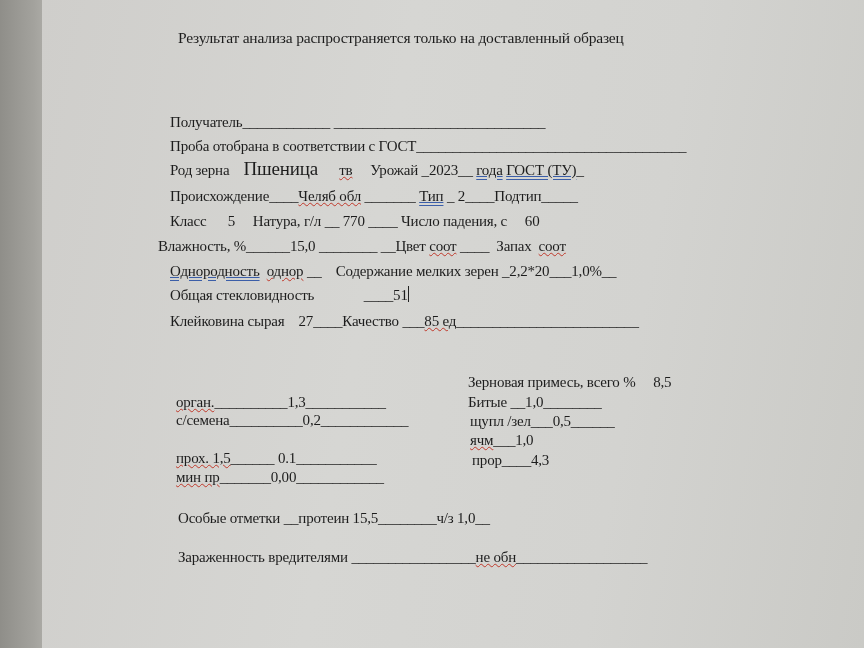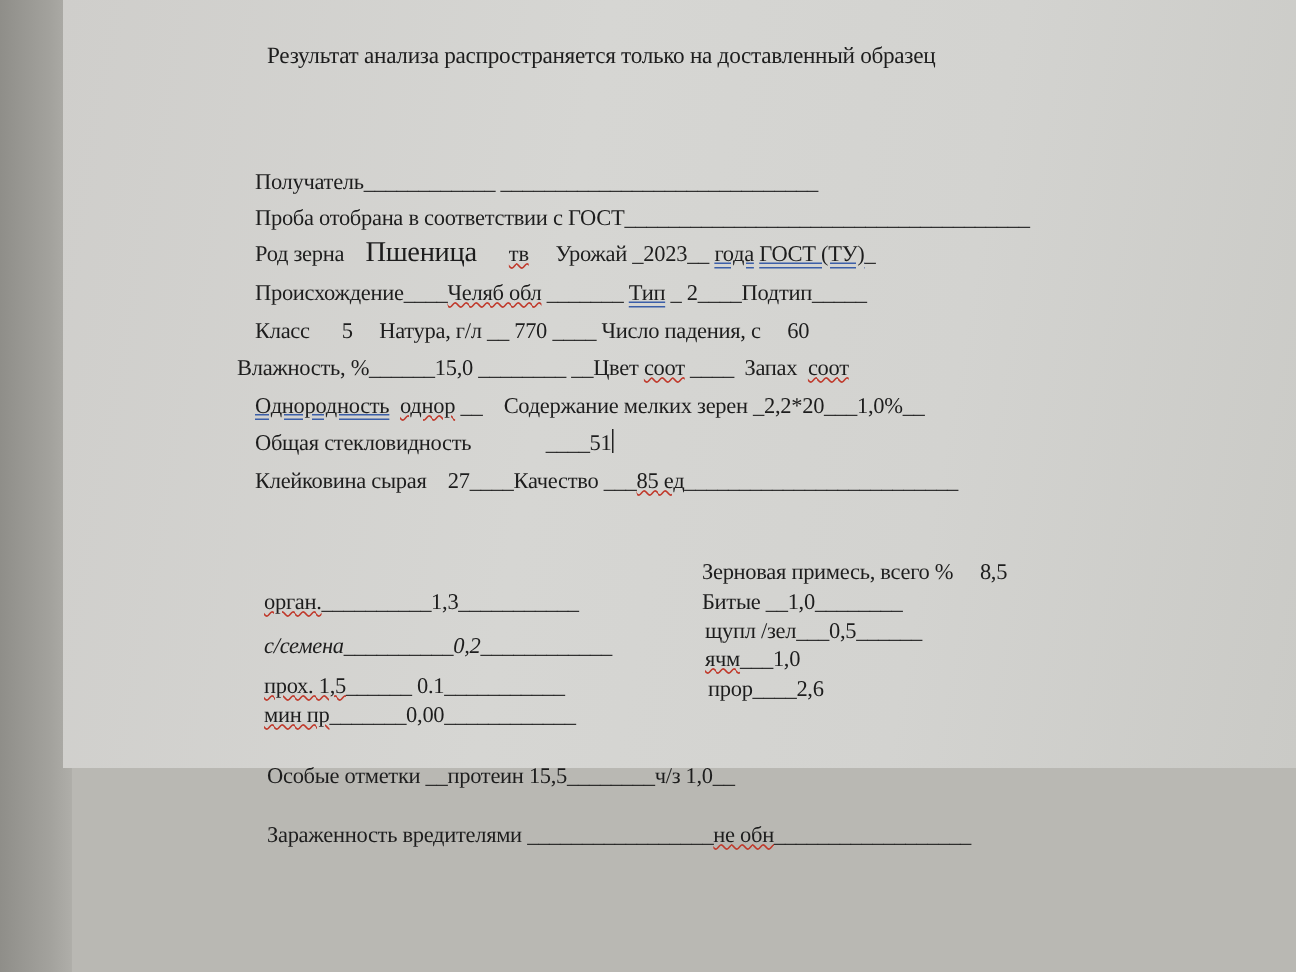--- a/index.html
+++ b/index.html
@@ -6,21 +6,21 @@
     body {
       width: 864px; height: 648px; overflow: hidden; position: relative;
       background: #b9b8b3;
       font-family: "Liberation Serif", serif;
     }
     .bezel {
       position: absolute; left: 0; top: 0; width: 48px; height: 648px;
       background: linear-gradient(90deg, #8f8e89 0%, #a3a29d 70%, #afaea9 100%);
     }
     .page {
-      position: absolute; left: 42px; top: 0; width: 822px; height: 512px;
+      position: absolute; left: 42px; top: 0; width: 822px; height: 648px;
       background: linear-gradient(100deg, #cfcecb 0%, #d6d6d3 40%, #d3d3d0 70%, #cacac6 100%);
       color: #1d1d1d;
     }
     .line {
       position: absolute; white-space: pre; font-size: 15px; line-height: 18px;
       letter-spacing: -0.2px;
     }
     .title { font-size: 15.5px; }
     .big { font-size: 19px; }
     .u { text-decoration: underline; }
@@ -49,27 +49,27 @@
 
   <div class="line" style="left:116px;top:237px;"><span>Влажность, %</span><span>______</span><span>15,0</span><span> ________ __</span><span>Цвет</span><span> </span><span class="sq">соот</span><span> ____  </span><span>Запах</span><span>  </span><span class="sq">соот</span></div>
 
   <div class="line" style="left:128px;top:262px;"><span class="bl">Однородность</span><span>  </span><span class="sq u">однор</span><span> __    </span><span>Содержание мелких зерен</span><span> _</span><span>2,2*20</span><span>___</span><span>1,0%</span><span>__</span></div>
 
   <div class="line" style="left:128px;top:286px;"><span>Общая стекловидность</span><span>              ____</span><span>51</span><span class="cursor"></span></div>
 
   <div class="line" style="left:128px;top:312px;"><span>Клейковина сырая</span><span>    </span><span>27</span><span>____</span><span>Качество</span><span> ___</span><span class="sq">85 ед</span><span>_________________________</span></div>
 
   <div class="line" style="left:134px;top:393px;"><span class="sq">орган.</span><span>__________</span><span>1,3</span><span>___________</span></div>
-  <div class="line" style="left:134px;top:422px;font-style:italic;"><span>с/семена</span><span>__________</span><span>0,2</span><span>____________</span></div>
+  <div class="line" style="left:134px;top:411px;"><span>с/семена</span><span>__________</span><span>0,2</span><span>____________</span></div>
   <div class="line" style="left:134px;top:449px;"><span class="sq">прох. 1,5</span><span>______ </span><span>0.1</span><span>___________</span></div>
   <div class="line" style="left:134px;top:468px;"><span class="sq">мин пр</span><span>_______</span><span>0,00</span><span>____________</span></div>
 
   <div class="line" style="left:426px;top:373px;"><span>Зерновая примесь, всего %</span><span>     </span><span>8,5</span></div>
   <div class="line" style="left:426px;top:393px;"><span>Битые</span><span> __</span><span>1,0</span><span>________</span></div>
   <div class="line" style="left:428px;top:412px;"><span>щупл /зел</span><span>___</span><span>0,5</span><span>______</span></div>
   <div class="line" style="left:428px;top:431px;text-align:right;"><span class="sq">ячм</span><span>___</span><span>1,0</span></div>
-  <div class="line" style="left:430px;top:451px;"><span>прор</span><span>____</span><span>2,6</span></div>
+  <div class="line" style="left:430px;top:451px;"><span>прор</span><span>____</span><span>4,3</span></div>
 
   <div class="line" style="left:136px;top:509px;"><span>Особые отметки</span><span> __</span><span>протеин 15,5</span><span>________</span><span>ч/з 1,0</span><span>__</span></div>
 
   <div class="line" style="left:136px;top:548px;"><span>Зараженность вредителями</span><span> _________________</span><span class="sq">не обн</span><span>__________________</span></div>
 
 </div>
 
 </body></html>

